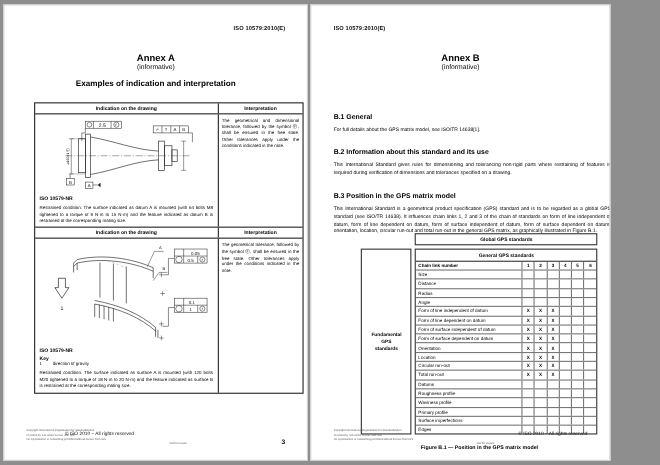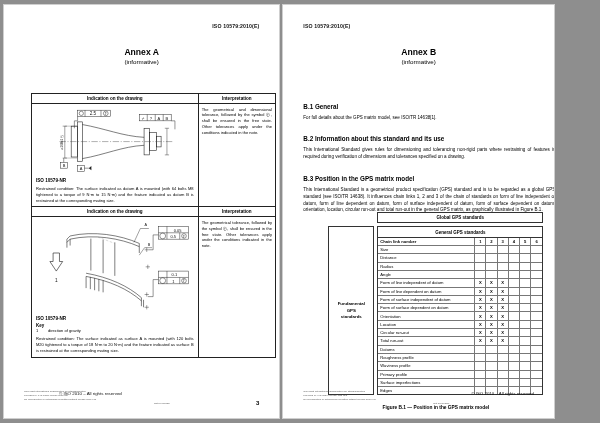--- a/index.html
+++ b/index.html
@@ -67,20 +67,23 @@
 
 <div class="spread">
 
   <div class="page left">
     <div class="pg-inner">
       <div class="run-head r">ISO 10579:2010(E)</div>
 
       <div style="position:absolute;left:0;right:0;top:42px;">
         <div class="annex-title">Annex A</div>
         <div class="annex-sub">(informative)</div>
+      </div>
+      <div style="position:absolute;left:0;right:0;top:66px;">
+        <div class="annex-head2">Examples of indication and interpretation</div>
       </div>
 
       <div class="atable">
 
         <div class="arow">
           <div class="acol-l">
               <div class="ahead">Indication on the drawing</div>
             </div>
           <div class="acol-r">
               <div class="ahead">Interpretation</div>

